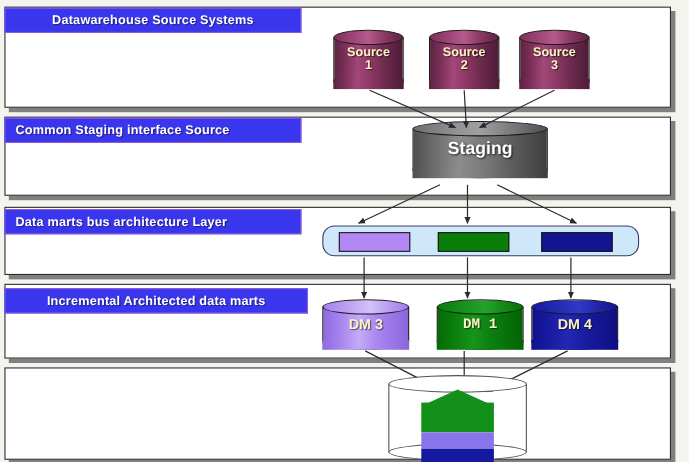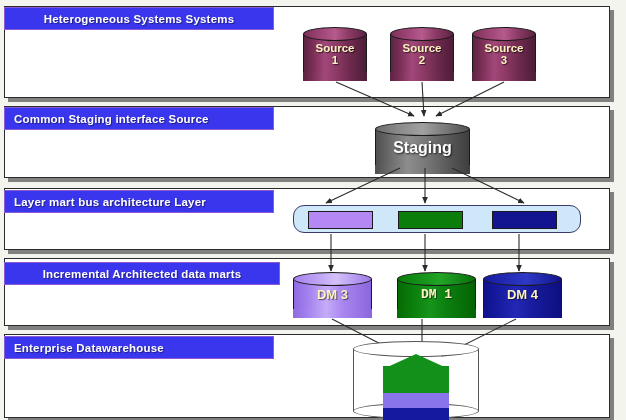--- a/index.html
+++ b/index.html
@@ -253,21 +253,21 @@
     z-index: 3;
   }
 </style>
 </head>
 <body>
 
 <div id="canvas">
 
   <div class="row-panel" style="left:4px; top:6px; width:606px; height:92px;"></div>
   <div class="row-label center" style="left:4px; top:7px; width:270px; height:23px;">
-    <span>Heterogeneous Systems Systems</span>
+    <span>Datawarehouse Source Systems</span>
   </div>
 
   <div class="cyl cyl-source" style="left:303px; top:27px; width:64px; height:54px;">
     <div class="bottom"></div>
     <div class="body"></div>
     <div class="cap-mask"></div>
     <div class="top"></div>
     <div class="label">
       <span>Source</span>
       <span>1</span>
@@ -294,33 +294,33 @@
       <span>Source</span>
       <span>3</span>
     </div>
   </div>
 
   <div class="row-panel" style="left:4px; top:106px; width:606px; height:72px;"></div>
   <div class="row-label left" style="left:4px; top:107px; width:270px; height:23px;">
     <span>Common Staging interface Source</span>
   </div>
 
-  <div class="cyl cyl-staging" style="left:375px; top:122px; width:95px; height:52px;">
+  <div class="cyl cyl-staging" style="left:375px; top:110px; width:123px; height:52px;">
     <div class="bottom"></div>
     <div class="body"></div>
     <div class="cap-mask"></div>
     <div class="top"></div>
     <div class="label">
       <span>Staging</span>
     </div>
   </div>
 
   <div class="row-panel" style="left:4px; top:188px; width:606px; height:62px;"></div>
   <div class="row-label left" style="left:4px; top:190px; width:270px; height:23px;">
-    <span>Layer mart bus architecture Layer</span>
+    <span>Data marts bus architecture Layer</span>
   </div>
 
   <div id="bus-bar" style="left:293px; top:205px; width:288px; height:28px;">
     <div class="bus-box bus-purple" style="left:14px; top:5px; width:65px; height:18px;"></div>
     <div class="bus-box bus-green" style="left:104px; top:5px; width:65px; height:18px;"></div>
     <div class="bus-box bus-blue" style="left:198px; top:5px; width:65px; height:18px;"></div>
   </div>
 
   <div class="row-panel" style="left:4px; top:258px; width:606px; height:68px;"></div>
   <div class="row-label center" style="left:4px; top:262px; width:276px; height:23px;">
@@ -351,23 +351,20 @@
     <div class="bottom"></div>
     <div class="body"></div>
     <div class="cap-mask"></div>
     <div class="top"></div>
     <div class="label">
       <span>DM 4</span>
     </div>
   </div>
 
   <div class="row-panel" style="left:4px; top:334px; width:606px; height:84px;"></div>
-  <div class="row-label left" style="left:4px; top:336px; width:270px; height:23px;">
-    <span>Enterprise Datawarehouse</span>
-  </div>
 
   <div id="edw" style="left:353px; top:341px; width:126px; height:78px;">
     <div class="edw-bottom"></div>
     <div class="edw-body"></div>
 
     <div class="fill" style="left:30px; top:25px; width:66px; height:27px; background:#13901a;"></div>
     <div class="fill" style="left:30px; top:52px; width:66px; height:15px; background:#8a74ec;"></div>
     <div class="fill" style="left:30px; top:67px; width:66px; height:12px; background:#131a9e;"></div>
     <div class="edw-top"></div>
 

